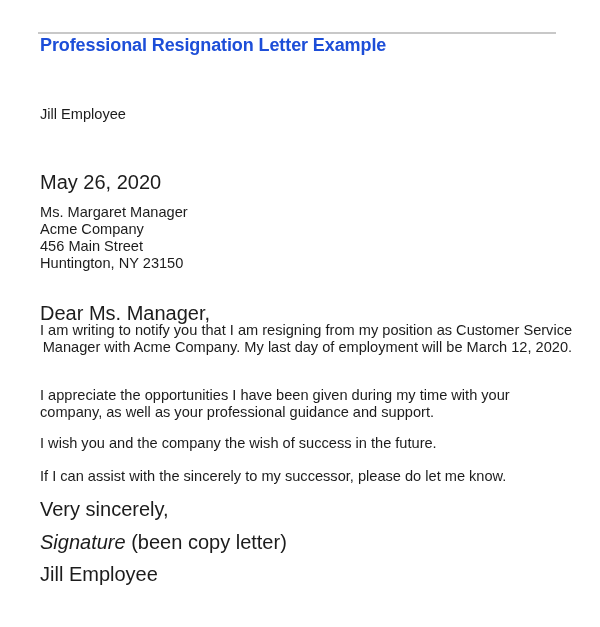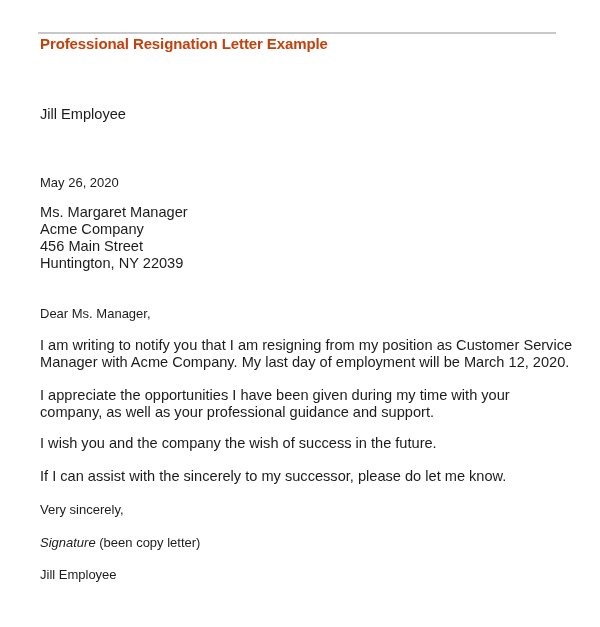--- a/index.html
+++ b/index.html
@@ -20,30 +20,30 @@
       left: 38px;
       top: 32px;
       width: 518px;
       height: 2px;
       background: #c8c8c8;
     }
     .title {
       position: absolute;
       left: 40px;
       top: 35px;
-      font-size: 15px;
+      font-size: 18px;
       font-weight: bold;
-      color: #c2410c;
+      color: #1d4ed8;
       white-space: nowrap;
       letter-spacing: -0.1px;
     }
     .line {
       position: absolute;
       left: 40px;
-      font-size: 13px;
+      font-size: 20px;
       line-height: 17px;
       white-space: nowrap;
       color: #1c1c1c;
     }
     .block {
       position: absolute;
       left: 40px;
     }
     .block > div {
       font-size: 14.6px;
@@ -65,26 +65,26 @@
   <div class="block" style="top:106px;">
     <div>Jill Employee</div>
   </div>
 
   <div class="line" style="top:174px;">May 26, 2020</div>
 
   <div class="block" style="top:204px;">
     <div>Ms. Margaret Manager</div>
     <div>Acme Company</div>
     <div>456 Main Street</div>
-    <div>Huntington, NY 22039</div>
+    <div>Huntington, NY 23150</div>
   </div>
 
   <div class="line" style="top:305px;">Dear Ms. Manager,</div>
 
-  <div class="block" style="top:337px;">
+  <div class="block" style="top:322px;text-align:right;">
     <div>I am writing to notify you that I am resigning from my position as Customer Service</div>
     <div>Manager with Acme Company. My last day of employment will be March 12, 2020.</div>
   </div>
 
   <div class="block" style="top:387px;">
     <div>I appreciate the opportunities I have been given during my time with your</div>
     <div>company, as well as your professional guidance and support.</div>
   </div>
 
   <div class="block" style="top:435px;">

